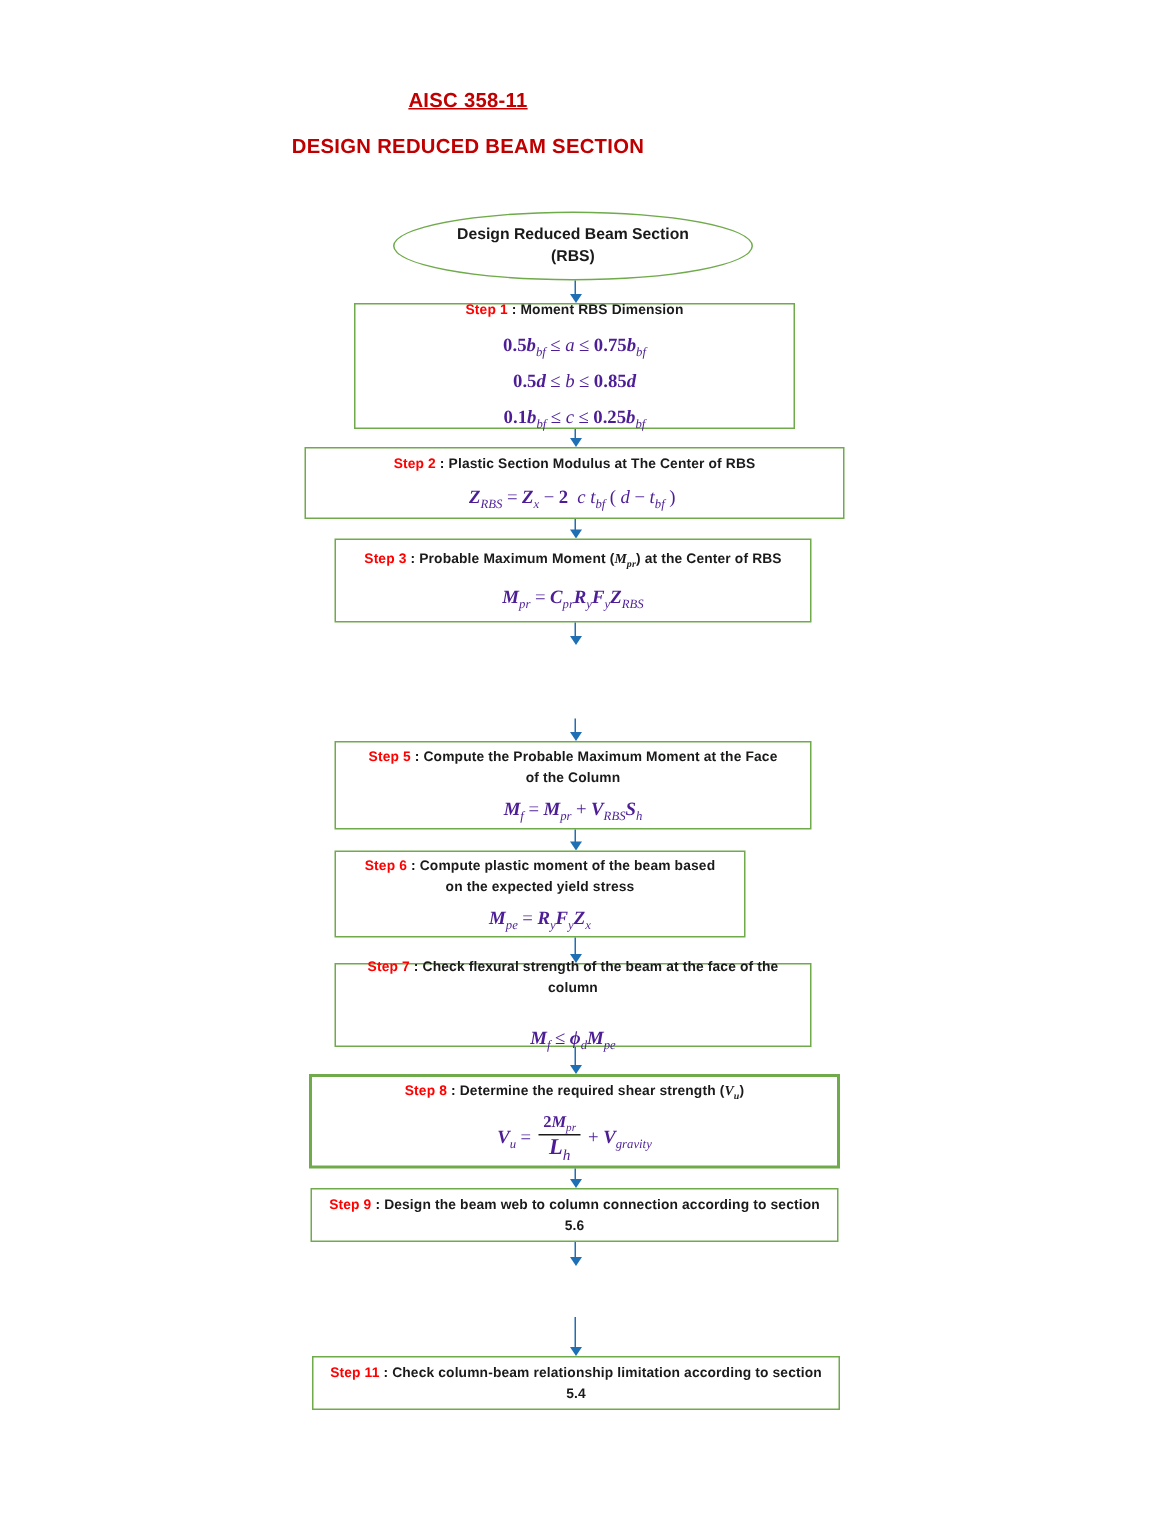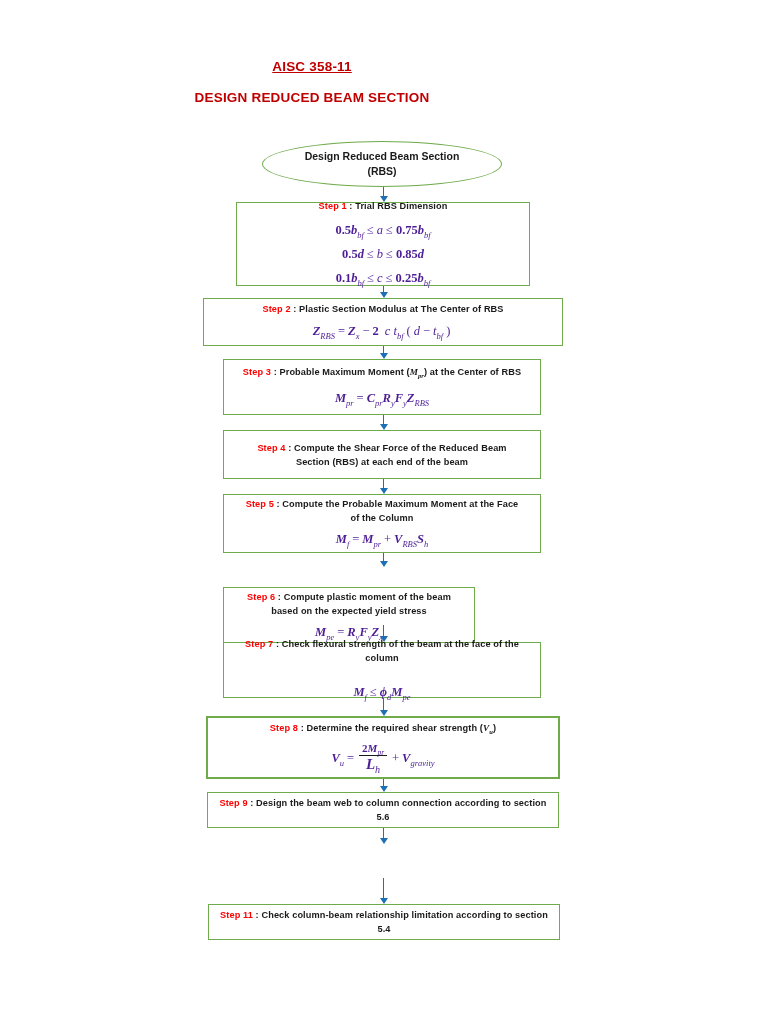--- a/index.html
+++ b/index.html
@@ -192,21 +192,21 @@
     <div class="start-line">(RBS)</div>
   </div>
 
   <div class="arrow" style="left:377px; top:187px; height:15px;">
     <div class="shaft"></div>
     <div class="head"></div>
   </div>
 
   <div class="node" style="left:236px; top:202px; width:294px; height:84px;">
     <div class="step-head">
-      <span class="step-label">Step 1</span><span> : </span><span>Trial RBS Dimension</span>
+      <span class="step-label">Step 1</span><span> : </span><span>Moment RBS Dimension</span>
     </div>
     <div class="math math-row" style="margin-top:6px;">
       <span class="b">0.5</span><span class="bv">b</span><sub>bf</sub><span class="op">≤</span><span class="v">a</span><span class="op">≤</span><span class="b">0.75</span><span class="bv">b</span><sub>bf</sub>
     </div>
     <div class="math math-row">
       <span class="b">0.5</span><span class="bv">d</span><span class="op">≤</span><span class="v">b</span><span class="op">≤</span><span class="b">0.85</span><span class="bv">d</span>
     </div>
     <div class="math math-row">
       <span class="b">0.1</span><span class="bv">b</span><sub>bf</sub><span class="op">≤</span><span class="v">c</span><span class="op">≤</span><span class="b">0.25</span><span class="bv">b</span><sub>bf</sub>
     </div>
@@ -238,46 +238,41 @@
     <div class="math" style="margin-top:4px;">
       <span class="bv">M</span><sub>pr</sub><span class="op">=</span><span class="bv">C</span><sub>pr</sub><span class="bv">R</span><sub>y</sub><span class="bv">F</span><sub>y</sub><span class="bv">Z</span><sub>RBS</sub>
     </div>
   </div>
 
   <div class="arrow" style="left:377px; top:415px; height:15px;">
     <div class="shaft"></div>
     <div class="head"></div>
   </div>
 
-  <div class="node" style="left:223px; top:430px; width:318px; height:49px;">
-    <div class="step-head" style="padding:0 6px;">
-      <span class="step-label">Step 4</span><span> : </span><span>Compute the Shear Force of the Reduced Beam Section (RBS) at each end of the beam</span>
-    </div>
-  </div>
 
   <div class="arrow" style="left:377px; top:479px; height:15px;">
     <div class="shaft"></div>
     <div class="head"></div>
   </div>
 
   <div class="node" style="left:223px; top:494px; width:318px; height:59px;">
     <div class="step-head" style="padding:0 10px;">
       <span class="step-label">Step 5</span><span> : </span><span>Compute the Probable Maximum Moment at the Face of the Column</span>
     </div>
     <div class="math" style="margin-top:3px;">
       <span class="bv">M</span><sub>f</sub><span class="op">=</span><span class="bv">M</span><sub>pr</sub><span class="op">+</span><span class="bv">V</span><sub>RBS</sub><span class="bv">S</span><sub>h</sub>
     </div>
   </div>
 
   <div class="arrow" style="left:377px; top:553px; height:14px;">
     <div class="shaft"></div>
     <div class="head"></div>
   </div>
 
-  <div class="node" style="left:223px; top:567px; width:252px; height:58px;margin-top:20px;">
+  <div class="node" style="left:223px; top:567px; width:274px; height:58px;">
     <div class="step-head" style="padding:0 8px;">
       <span class="step-label">Step 6</span><span> : </span><span>Compute plastic moment of the beam based on the expected yield stress</span>
     </div>
     <div class="math" style="margin-top:3px;">
       <span class="bv">M</span><sub>pe</sub><span class="op">=</span><span class="bv">R</span><sub>y</sub><span class="bv">F</span><sub>y</sub><span class="bv">Z</span><sub>x</sub>
     </div>
   </div>
 
   <div class="arrow" style="left:377px; top:625px; height:17px;">
     <div class="shaft"></div>

